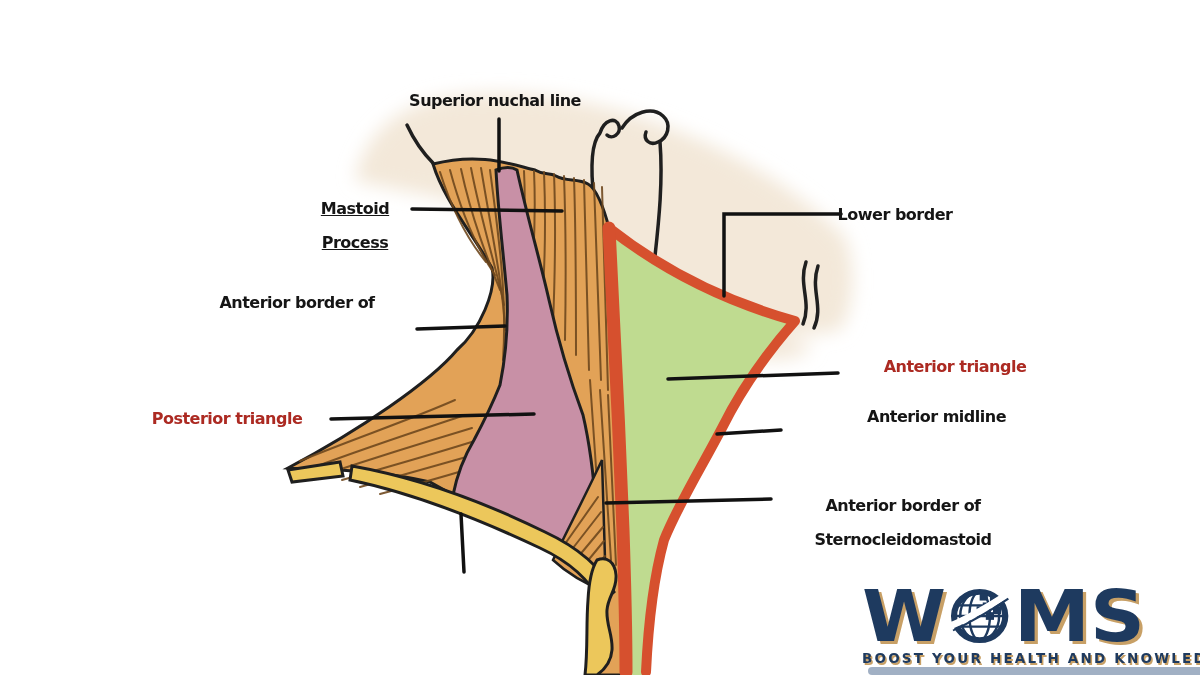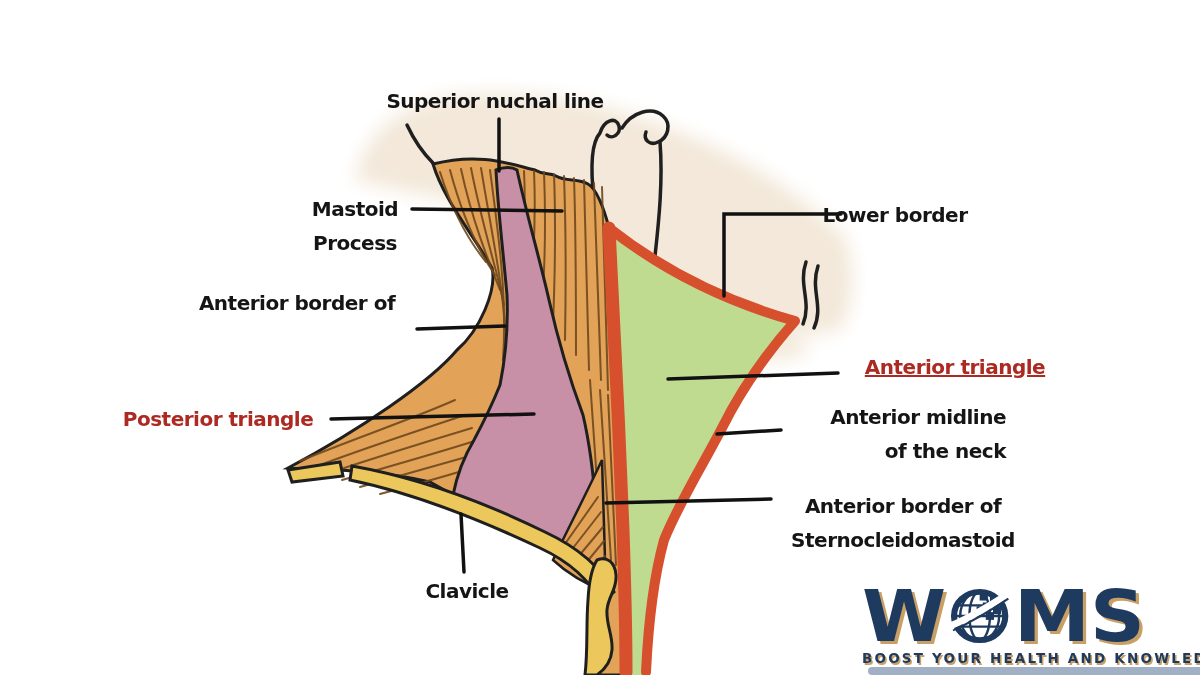--- a/index.html
+++ b/index.html
@@ -24,21 +24,21 @@
   .fill-beige{fill:var(--skin-beige);}
   .fill-orange{fill:var(--muscle-orange);stroke:var(--outline);stroke-width:3;}
   .fill-pink{fill:var(--posterior-pink);stroke:var(--outline);stroke-width:3;}
   .fill-green{fill:var(--anterior-green);}
   .fill-yellow{fill:var(--bone-yellow);stroke:var(--outline);stroke-width:3;}
   .red-border{fill:none;stroke:var(--border-red);stroke-linecap:round;stroke-linejoin:round;}
   .contour{fill:none;stroke:var(--outline);stroke-width:3.5;stroke-linecap:round;stroke-linejoin:round;}
   .fiber{fill:none;stroke:#6f481e;stroke-width:2;stroke-linecap:round;opacity:.9;}
   .leader{fill:none;stroke:#111;stroke-width:3.5;stroke-linecap:round;stroke-linejoin:miter;}
   .label{
-    position:absolute;text-align:center;font-weight:bold;font-size:20px;
+    position:absolute;text-align:center;font-weight:bold;font-size:16px;
     line-height:34px;letter-spacing:-0.5px;color:var(--label-black);white-space:nowrap;
   }
   .label.red{color:var(--label-red);}
   
   #logo{position:absolute;left:862px;top:584px;width:345px;}
   .wordmark{
     display:flex;align-items:flex-start;gap:2px;
     color:var(--logo-navy);font-weight:bold;font-size:72px;line-height:64px;
     transform:scaleX(1.06);transform-origin:left top;
     text-shadow:3px 3px 0 var(--logo-gold);
@@ -145,48 +145,44 @@
       <path class="leader" d="M838,373 L668,379"></path>
       <path class="leader" d="M781,430 L717,434"></path>
       <path class="leader" d="M771,499 L606,503"></path>
     </g>
   </svg>
 
   <div class="label" style="left:315px;top:84px;width:360px;">
     <span>Superior nuchal line</span>
   </div>
 
-  <div class="label" style="left:255px;top:192px;width:200px;">
+  <div class="label" style="left:255px;top:192px;width:200px;text-decoration:underline;">
     <div>Mastoid</div>
     <div>Process</div>
   </div>
 
   <div class="label" style="left:147px;top:286px;width:300px;">
     <div>Anterior border of</div>
   </div>
 
-  <div class="label red" style="left:68px;top:402px;width:300px;">
+  <div class="label red" style="left:77px;top:402px;width:300px;">
     <span>Posterior triangle</span>
   </div>
 
-  <div class="label" style="left:387px;top:574px;width:160px;">
-    <span>Clavicle</span>
-  </div>
 
   <div class="label" style="left:775px;top:198px;width:240px;">
     <div>Lower border</div>
   </div>
 
-  <div class="label red" style="left:835px;top:350px;width:240px;text-decoration:underline;">
+  <div class="label red" style="left:835px;top:350px;width:240px;">
     <span>Anterior triangle</span>
   </div>
 
   <div class="label" style="left:766px;top:400px;width:240px;text-align:right;">
     <div>Anterior midline</div>
-    <div>of the neck</div>
   </div>
 
   <div class="label" style="left:753px;top:489px;width:300px;">
     <div>Anterior border of</div>
     <div>Sternocleidomastoid</div>
   </div>
 
   <div id="logo">
     <div class="wordmark">
       <span>W</span>

